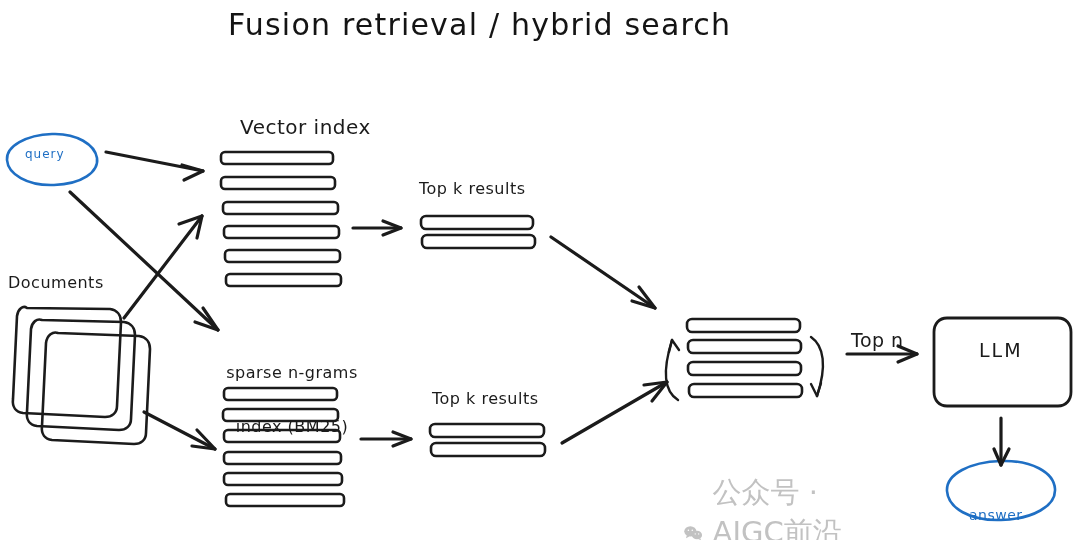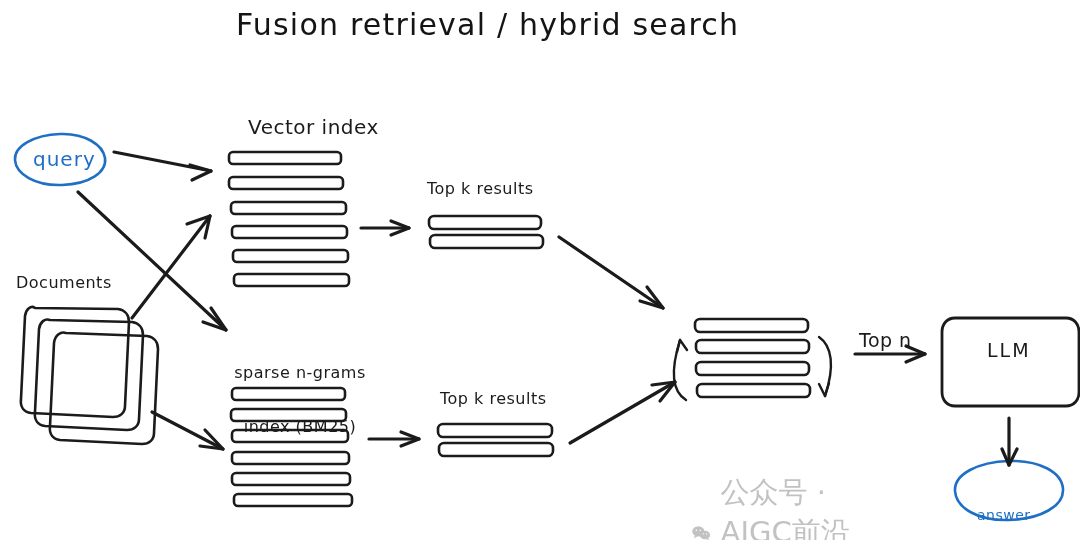--- a/index.html
+++ b/index.html
@@ -1,21 +1,21 @@
 <!DOCTYPE html>
 <html><head>
 <meta charset="utf-8">
 <style>
   html,body{margin:0;padding:0;background:#ffffff;}
   body{
     width:1080px;height:540px;
     font-family:"DejaVu Sans", sans-serif;
     overflow:hidden;position:relative;
   }
-  #stage{position:relative;width:860px;height:540px;background:#fff;margin-left:8px;}
+  #stage{position:relative;width:860px;height:540px;background:#fff;}
   #sketch{position:absolute;top:0;left:0;width:1080px;height:540px;}
 
   .lbl{
     position:absolute;
     font-family:"DejaVu Sans", sans-serif;
     color:#1b1b1b;
     white-space:pre;
     line-height:1.12;
     letter-spacing:0.5px;
   }
@@ -28,21 +28,21 @@
   #lbl-vector-index{left:240px;top:116px;font-size:20px;}
   #lbl-documents{left:8px;top:274px;font-size:16px;}
   #lbl-sparse-index{left:222px;top:328px;font-size:16px;text-align:center;width:140px;}
   #lbl-topk-1{left:419px;top:180px;font-size:16px;}
   #lbl-topk-2{left:432px;top:390px;font-size:16px;}
   #lbl-rrf{left:692px;top:263px;font-size:15px;line-height:1.3;}
   #lbl-topn{left:851px;top:330px;font-size:19px;}
   #lbl-llm{left:979px;top:340px;font-size:19px;letter-spacing:2px;}
 
   .blue-txt{color:#1f6fc4;}
-  #lbl-query{left:25px;top:148px;font-size:20px;letter-spacing:1px;text-align:center;}
+  #lbl-query{left:25px;top:148px;font-size:12px;letter-spacing:1px;text-align:center;}
   #lbl-answer{left:969px;top:508px;font-size:14px;letter-spacing:0.5px;}
 
   
   #watermark{
     position:absolute;left:684px;top:473px;
     display:flex;align-items:center;gap:10px;
     color:#c2c2c2;
     font-size:29px;
     font-family:"DejaVu Sans", sans-serif;
     pointer-events:none;

